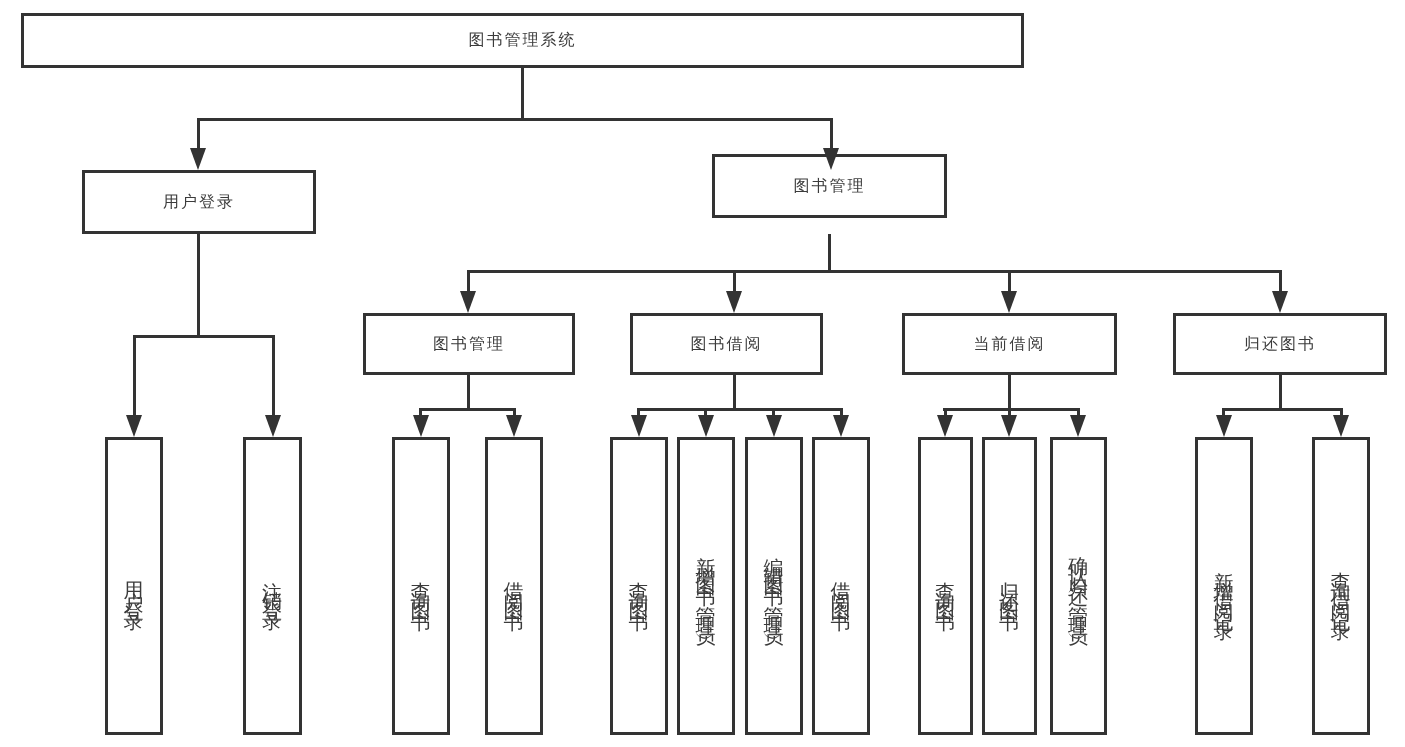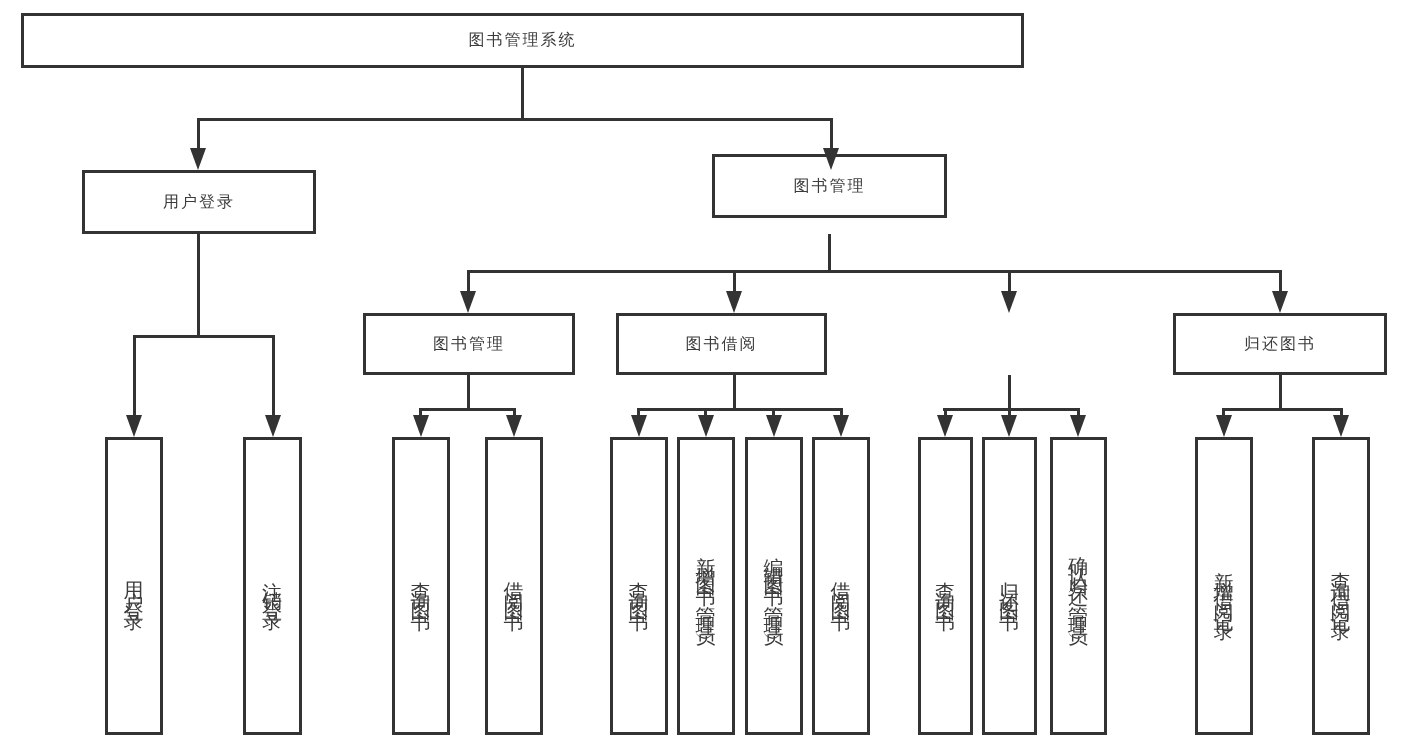--- a/index.html
+++ b/index.html
@@ -39,22 +39,25 @@
   <div class="box" style="left:82px;top:170px;width:234px;height:64px;">
     <span class="hlabel">用户登录</span>
   </div>
   <div class="box" style="left:712px;top:154px;width:235px;height:64px;">
     <span class="hlabel">图书管理</span>
   </div>
 
   <div class="box" style="left:363px;top:313px;width:212px;height:62px;">
     <span class="hlabel">图书管理</span>
   </div>
-  <div class="box" style="left:616px;top:313px;width:211px;height:62px;">
+  <div class="box" style="left:630px;top:313px;width:193px;height:62px;">
     <span class="hlabel">图书借阅</span>
+  </div>
+  <div class="box" style="left:902px;top:313px;width:215px;height:62px;">
+    <span class="hlabel">当前借阅</span>
   </div>
   <div class="box" style="left:1173px;top:313px;width:214px;height:62px;">
     <span class="hlabel">归还图书</span>
   </div>
 
   <div class="box" style="left:105px;top:437px;width:58px;height:298px;">
     <span class="vlabel">用户登录</span>
   </div>
   <div class="box" style="left:243px;top:437px;width:59px;height:298px;">
     <span class="vlabel">注销登录</span>

